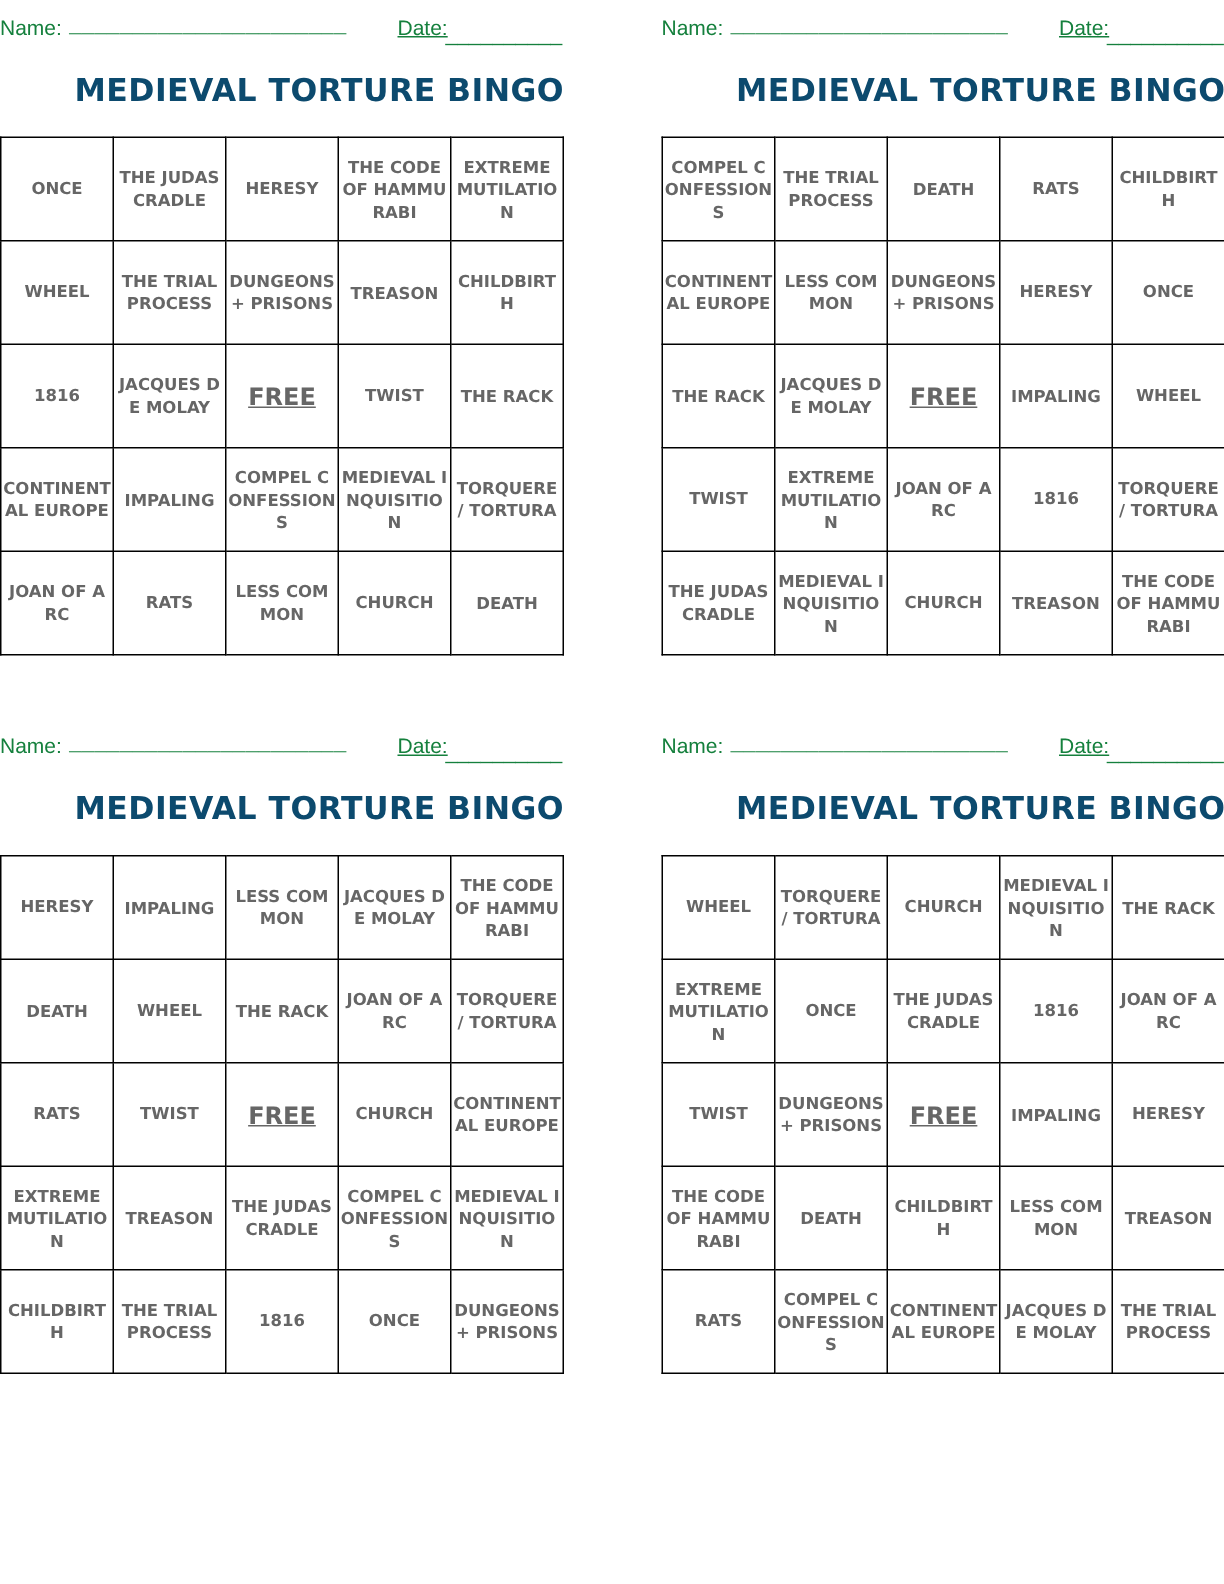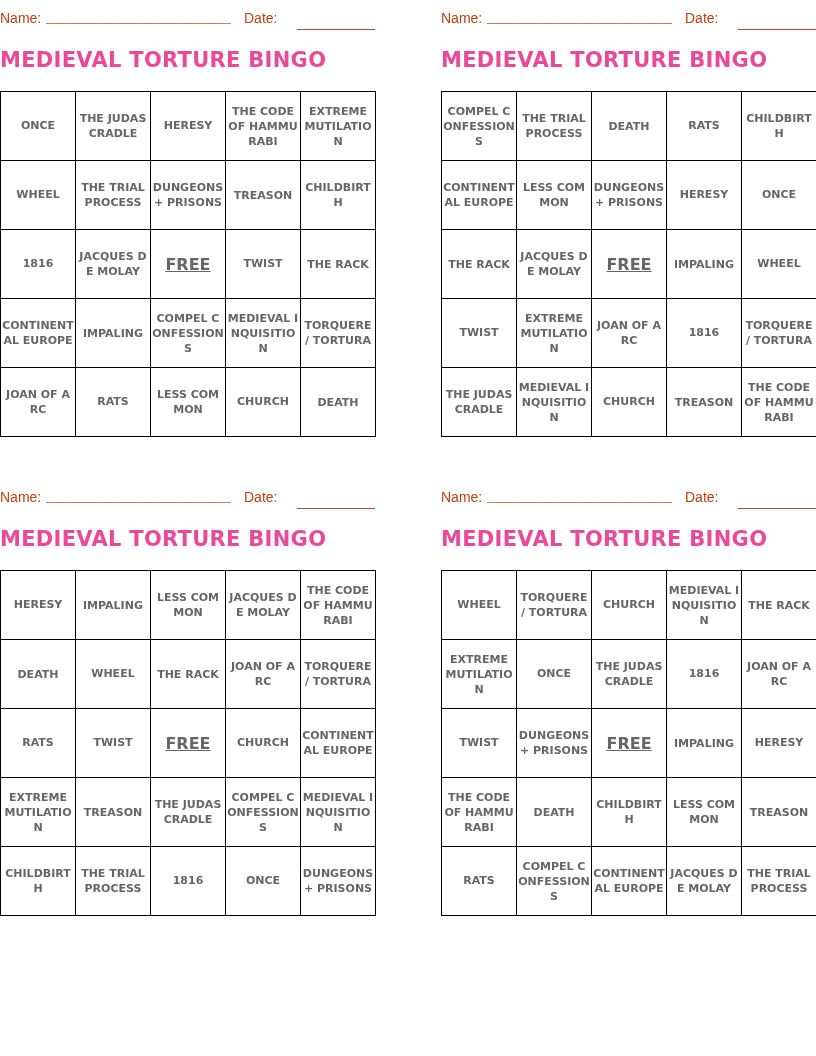--- a/index.html
+++ b/index.html
@@ -1,27 +1,27 @@
 <!DOCTYPE html>
 <html><head>
 <meta charset="utf-8">
 <style>
   html, body { margin: 0; padding: 0; background: #ffffff; }
   body { width: 816px; height: 1056px; position: relative; overflow: hidden;
          font-family: "Liberation Sans", sans-serif; }
   .card { position: absolute; width: 376px; }
   .namebar { position: absolute; top: 2px; left: 0; width: 376px; height: 18px;
-             font-size: 14px; color: #c2410c; font-family: "Liberation Sans", sans-serif; white-space: nowrap; }
+             font-size: 14px; color: #15803d; font-family: "Liberation Sans", sans-serif; white-space: nowrap; }
   .namebar .name-label { position: absolute; left: 0; top: 0; }
   .namebar .name-line { position: absolute; left: 46px; top: 0; font-family: Liberation Mono, monospace; }
-  .namebar .date-label { position: absolute; left: 244px; top: 0; }
+  .namebar .date-label { position: absolute; left: 265px; top: 0; text-decoration: underline; }
   .namebar .date-line { position: absolute; left: 297px; top: 4px; }
-  .title { position: absolute; top: 40px; left: 0; width: 376px; text-align: left;
+  .title { position: absolute; top: 40px; left: 0; width: 376px; text-align: right;
            font-family: "DejaVu Sans", sans-serif; font-weight: bold; font-size: 21px;
-           letter-spacing: 0.3px; color: #ec4899; white-space: nowrap; }
+           letter-spacing: 0.3px; color: #0c4a6e; white-space: nowrap; }
   .grid { position: absolute; top: 83px; left: 0; border-collapse: collapse; table-layout: fixed; }
   .grid td { width: 73px; height: 68px; border: 1px solid #000000; padding: 0 1px;
              text-align: center; vertical-align: middle; color: #666666;
              font-family: "DejaVu Sans", sans-serif; font-weight: bold;
              font-size: 11px; line-height: 15px; word-break: break-all; overflow: hidden; }
   .grid td.big { font-size: 11px; line-height: 22px; }
   .grid td.free { font-size: 16px; text-decoration: underline; margin-left: 16px; }
 </style>
 </head>
 <body>

